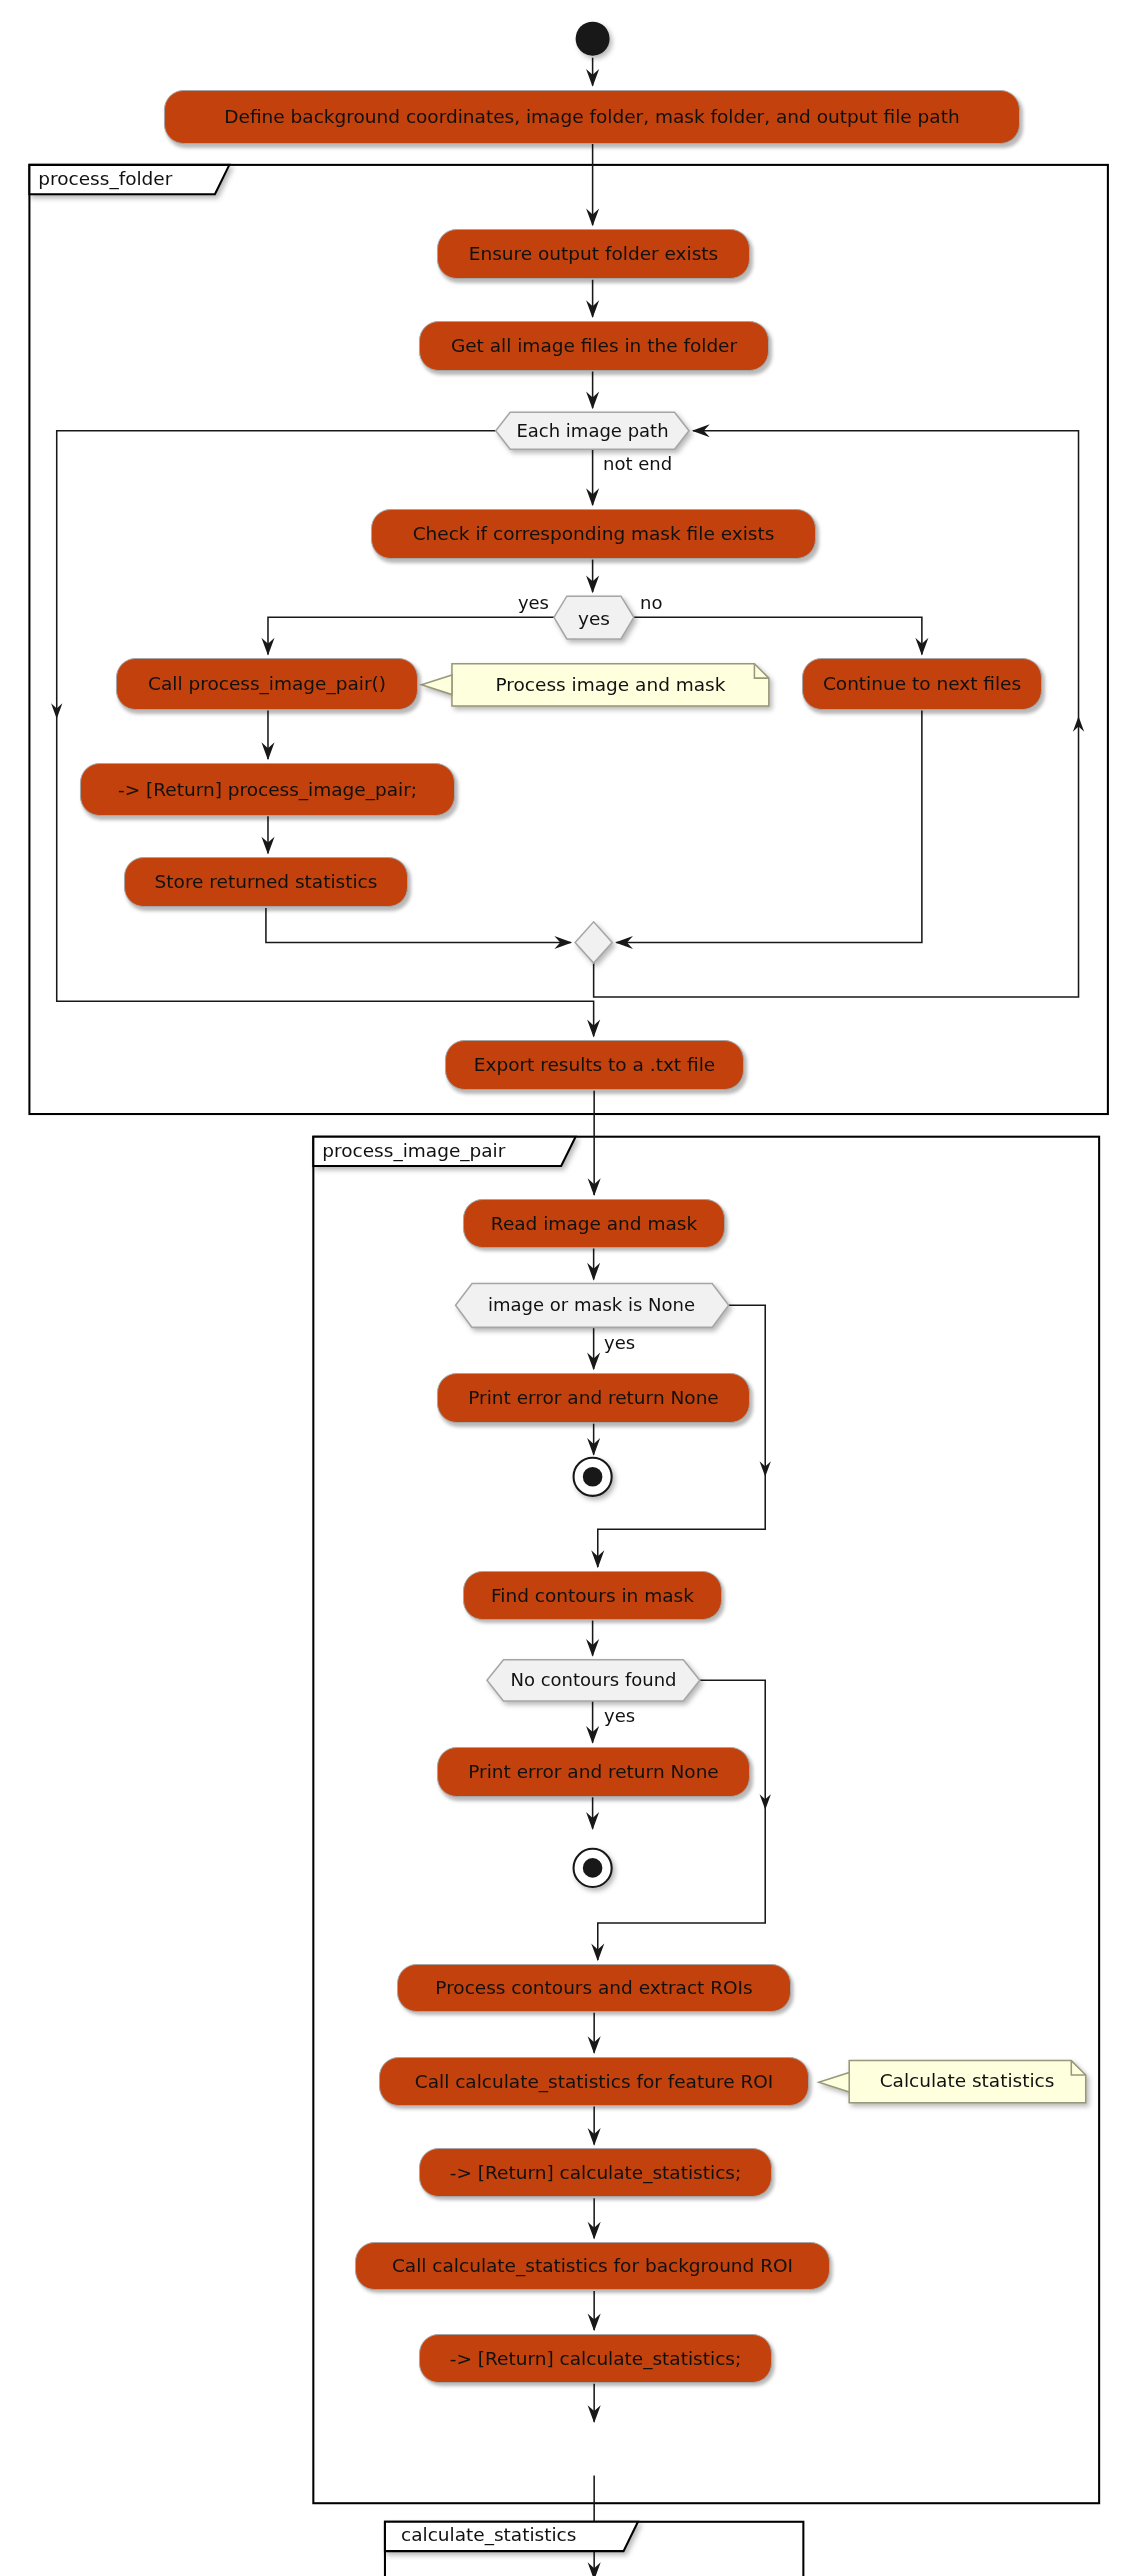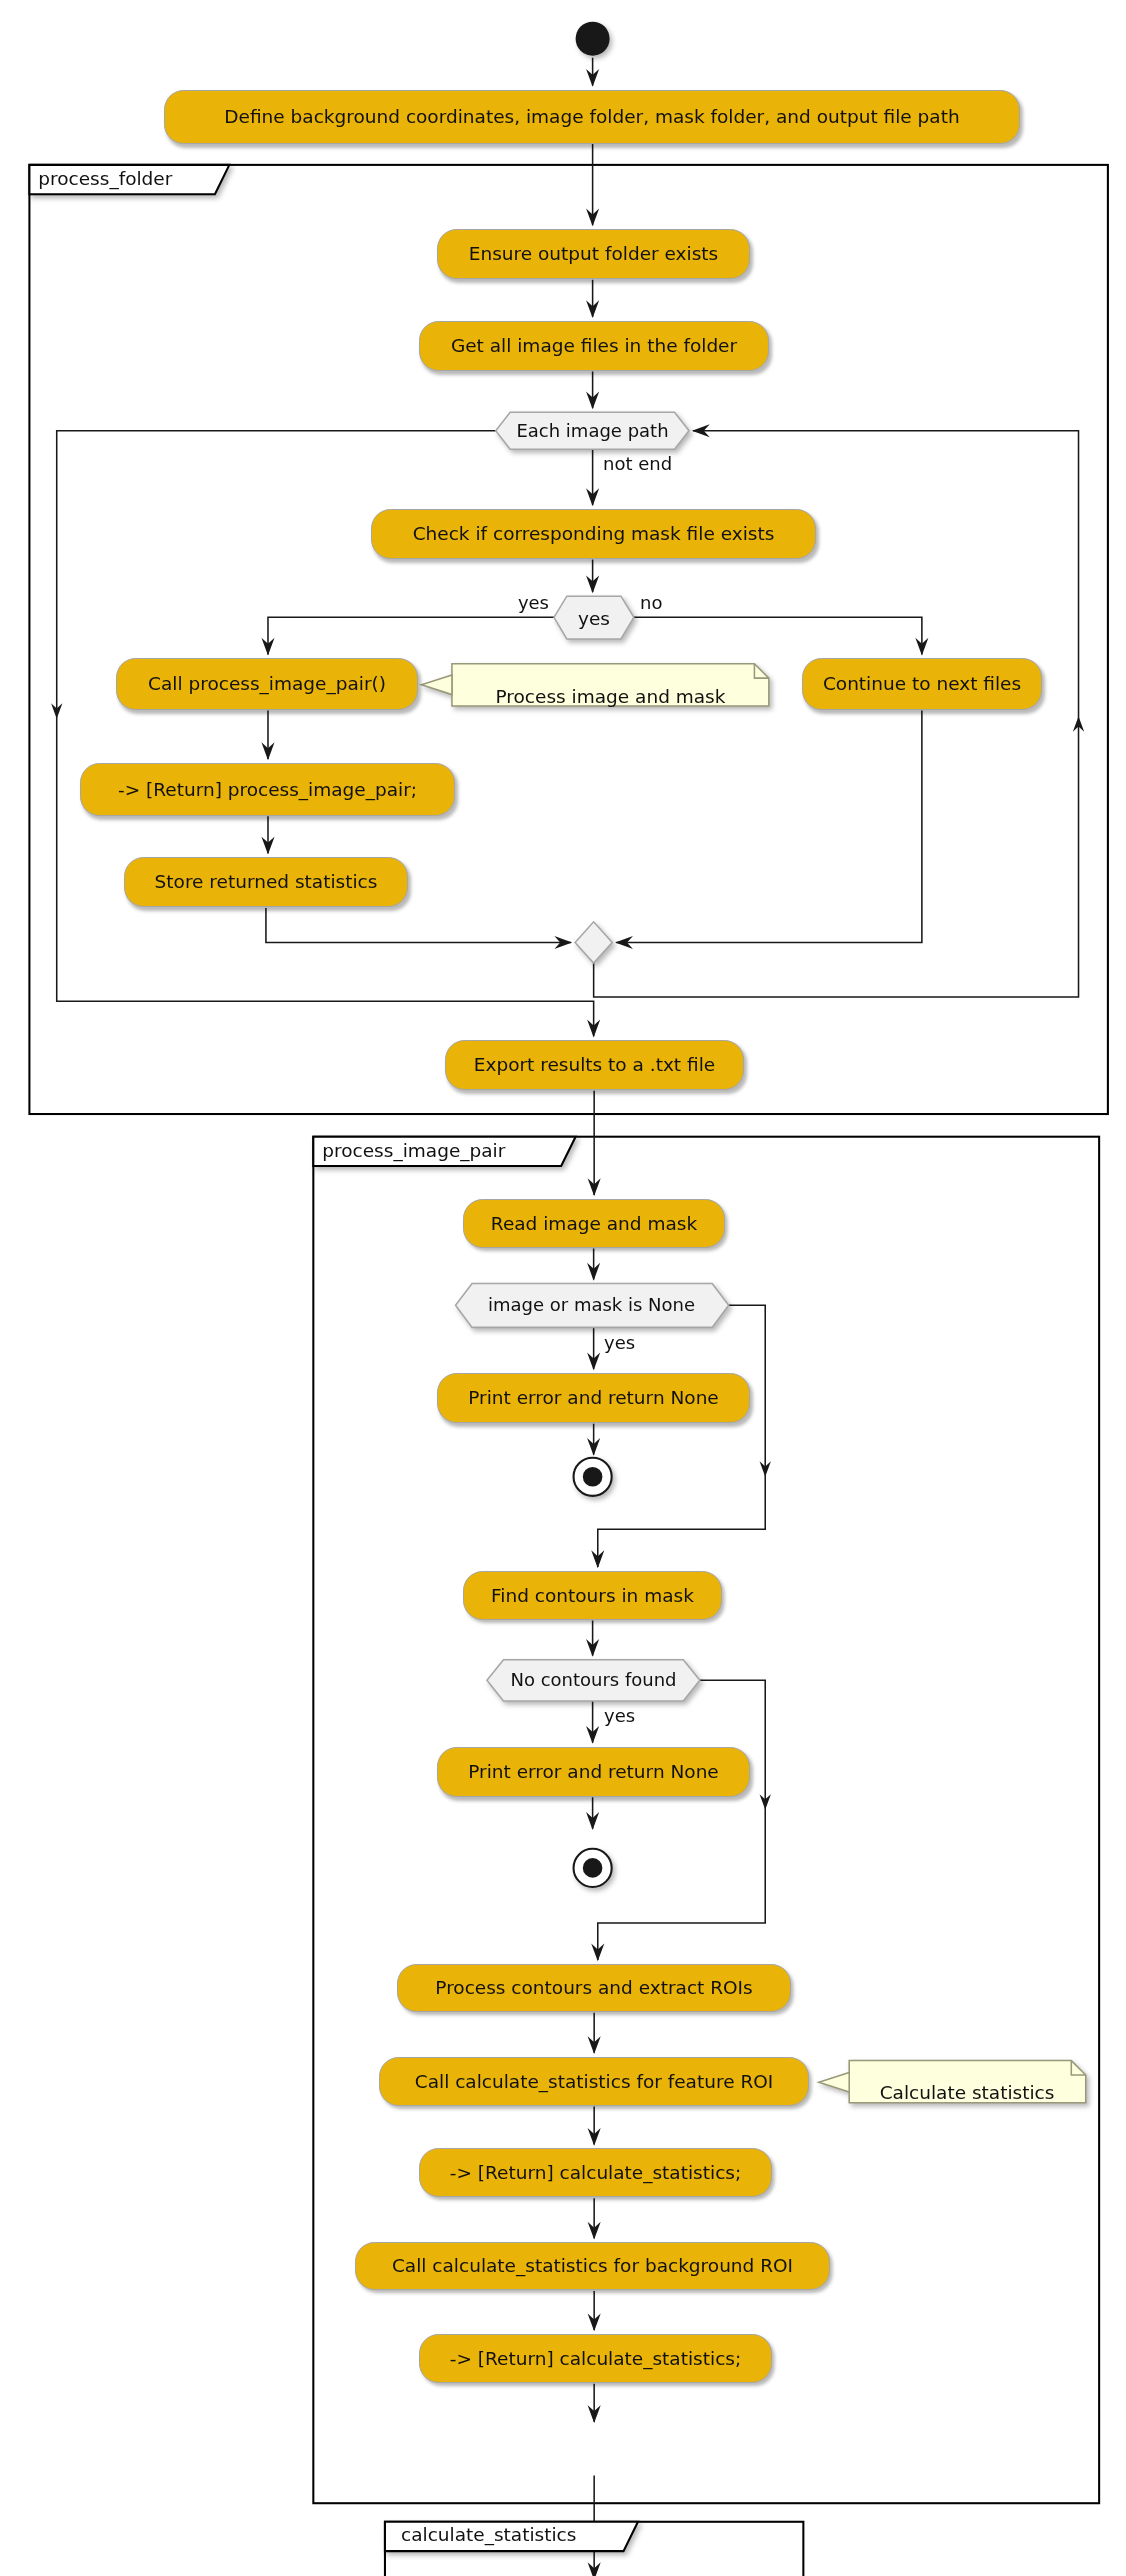--- a/index.html
+++ b/index.html
@@ -1,27 +1,27 @@
 <!DOCTYPE html>
 <html style="font-size:8.2px"><head>
 <meta charset="utf-8">
 <style>
   html,body{margin:0;padding:0;background:#ffffff;}
   #canvas{position:relative;width:1127px;height:2833px;background:#ffffff;overflow:hidden;
           font-family:"DejaVu Sans",sans-serif;color:#111;}
   #edges{position:absolute;left:0;top:0;width:1127px;height:2833px;}
   .shape-shadow{filter:drop-shadow(5px 6px 5px rgba(0,0,0,0.28));}
-  .act{position:absolute;box-sizing:border-box;background:#eab308;border:1.5px solid #a6a6a6;
+  .act{position:absolute;box-sizing:border-box;background:#c2410c;border:1.5px solid #a6a6a6;
        border-radius:19.6px;display:flex;align-items:center;justify-content:center;
        font-size:18.5px;line-height:1.15;white-space:nowrap;
        box-shadow:2.6px 3.1px 3.6px rgba(0,0,0,0.28);}
   .hexlabel,.notelabel,.edgelabel,.tablabel{position:absolute;display:flex;align-items:center;
        font-size:18.5px;line-height:1;white-space:nowrap;}
   .hexlabel{justify-content:center;}
-  .notelabel{justify-content:center;margin-top:12px;}
+  .notelabel{justify-content:center;}
   .edgelabel{font-size:18px;}
   .tablabel{font-weight:normal;font-size:18.5px;padding-left:9.3px;}
 </style>
 </head>
 <body>
 
 <div id="canvas">
 
   <svg id="edges" viewBox="0 0 2187 5498" xmlns="http://www.w3.org/2000/svg">
     <defs>

